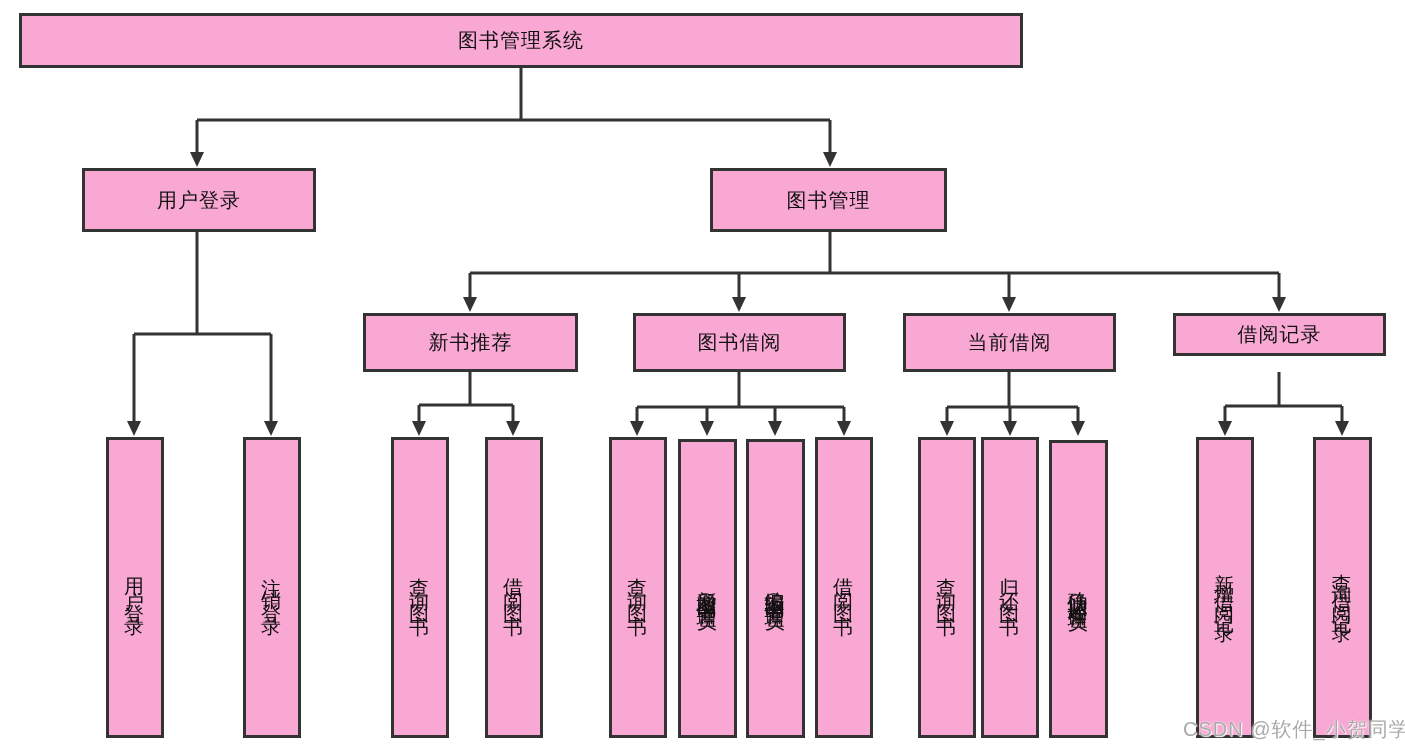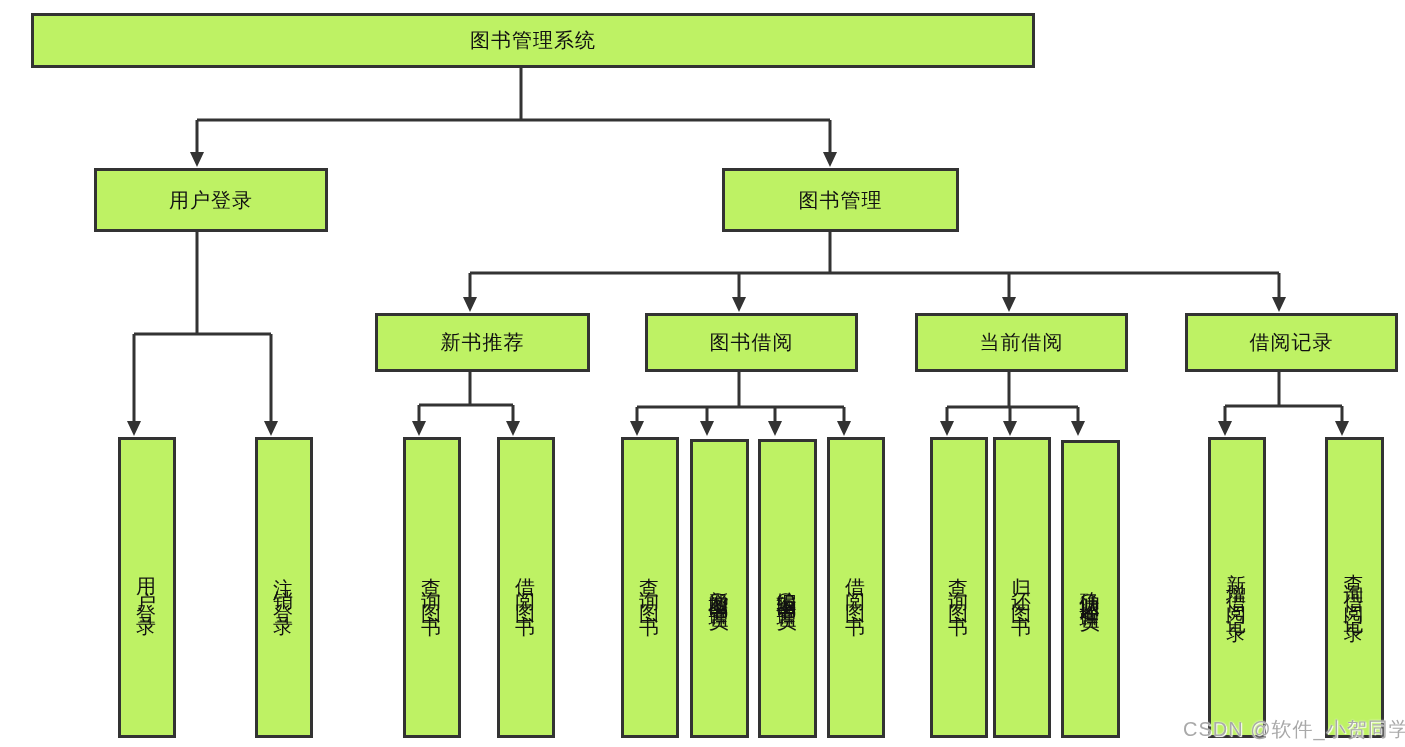--- a/index.html
+++ b/index.html
@@ -13,31 +13,30 @@
   }
   .connectors {
     position: absolute;
     left: 0; top: 0;
     width: 1405px; height: 747px;
     z-index: 1;
   }
   .box {
     position: absolute;
     box-sizing: border-box;
-    background: #bef264;
+    background: #f9a8d4;
     border: 3px solid #333333;
     display: flex;
     align-items: center;
     justify-content: center;
     color: #111111;
     font-size: 20px;
     letter-spacing: 1px;
     z-index: 2;
     white-space: nowrap;
-    margin-left: 12px;
   }
   .leaf {
     writing-mode: vertical-rl;
     text-orientation: mixed;
     white-space: nowrap;
   }
   .ls-wide  { letter-spacing: 0.65em; }
   .ls-mid   { letter-spacing: 0.50em; }
   .ls-tight { letter-spacing: 0.15em; }
   .watermark {
@@ -101,21 +100,21 @@
   </svg>
 
   <div class="box" style="left:19px; top:13px; width:1004px; height:55px;">图书管理系统</div>
 
   <div class="box" style="left:82px; top:168px; width:234px; height:64px;">用户登录</div>
   <div class="box" style="left:363px; top:313px; width:215px; height:59px;">新书推荐</div>
 
   <div class="box" style="left:710px; top:168px; width:237px; height:64px;">图书管理</div>
   <div class="box" style="left:903px; top:313px; width:213px; height:59px;">当前借阅</div>
   <div class="box" style="left:633px; top:313px; width:213px; height:59px;">图书借阅</div>
-  <div class="box" style="left:1173px; top:313px; width:213px; height:59px;">借阅记录</div>
+  <div class="box" style="left:1173px; top:313px; width:213px; height:43px;">借阅记录</div>
 
   <div class="box leaf ls-wide" style="left:106px; top:437px; width:58px; height:301px;">用户登录</div>
   <div class="box leaf ls-wide" style="left:243px; top:437px; width:58px; height:301px;">注销登录</div>
 
   <div class="box leaf ls-wide" style="left:391px; top:437px; width:58px; height:301px;">查询图书</div>
   <div class="box leaf ls-wide" style="left:485px; top:437px; width:58px; height:301px;">借阅图书</div>
 
   <div class="box leaf ls-wide" style="left:609px; top:437px; width:58px; height:301px;">查询图书</div>
   <div class="box leaf ls-tight" style="left:678px; top:439px; width:59px; height:299px;">新增图书（管理员）</div>
   <div class="box leaf ls-tight" style="left:746px; top:439px; width:59px; height:299px;">编辑图书（管理员）</div>

